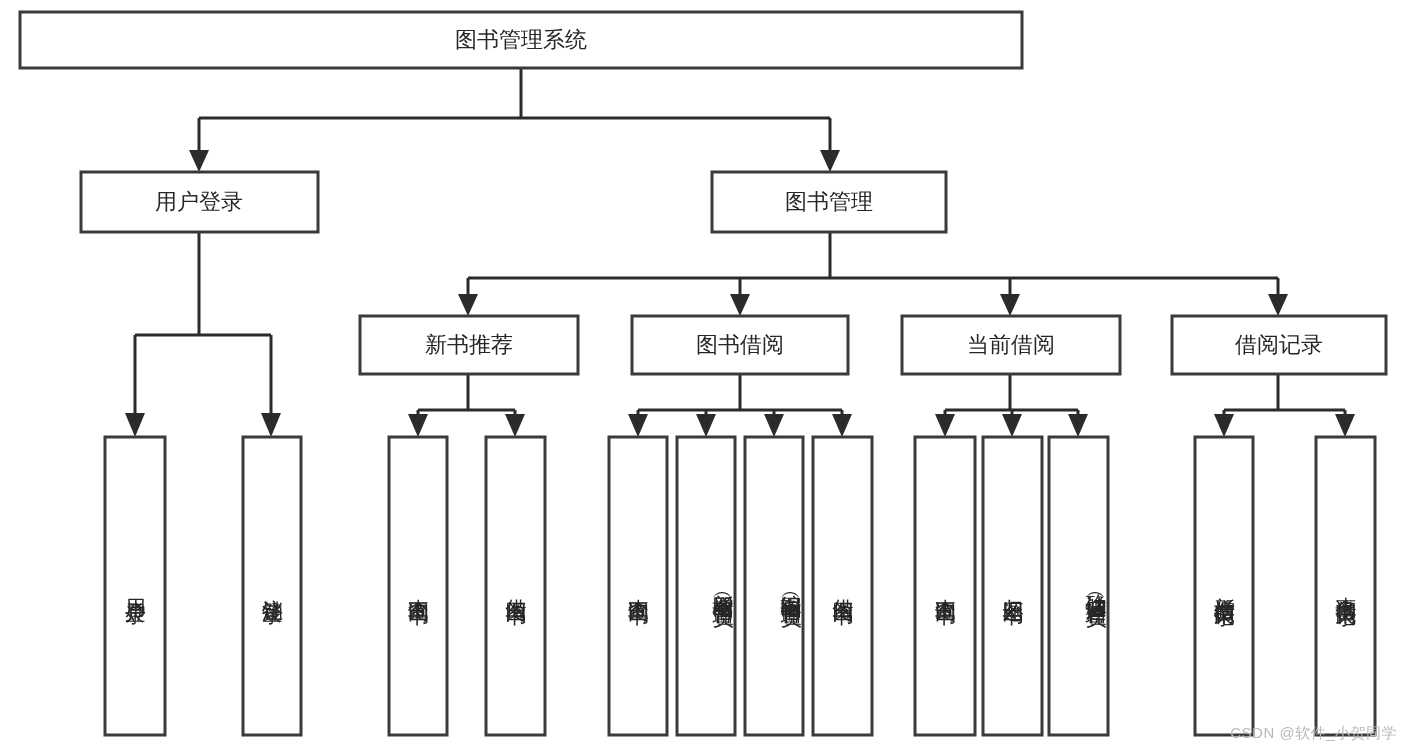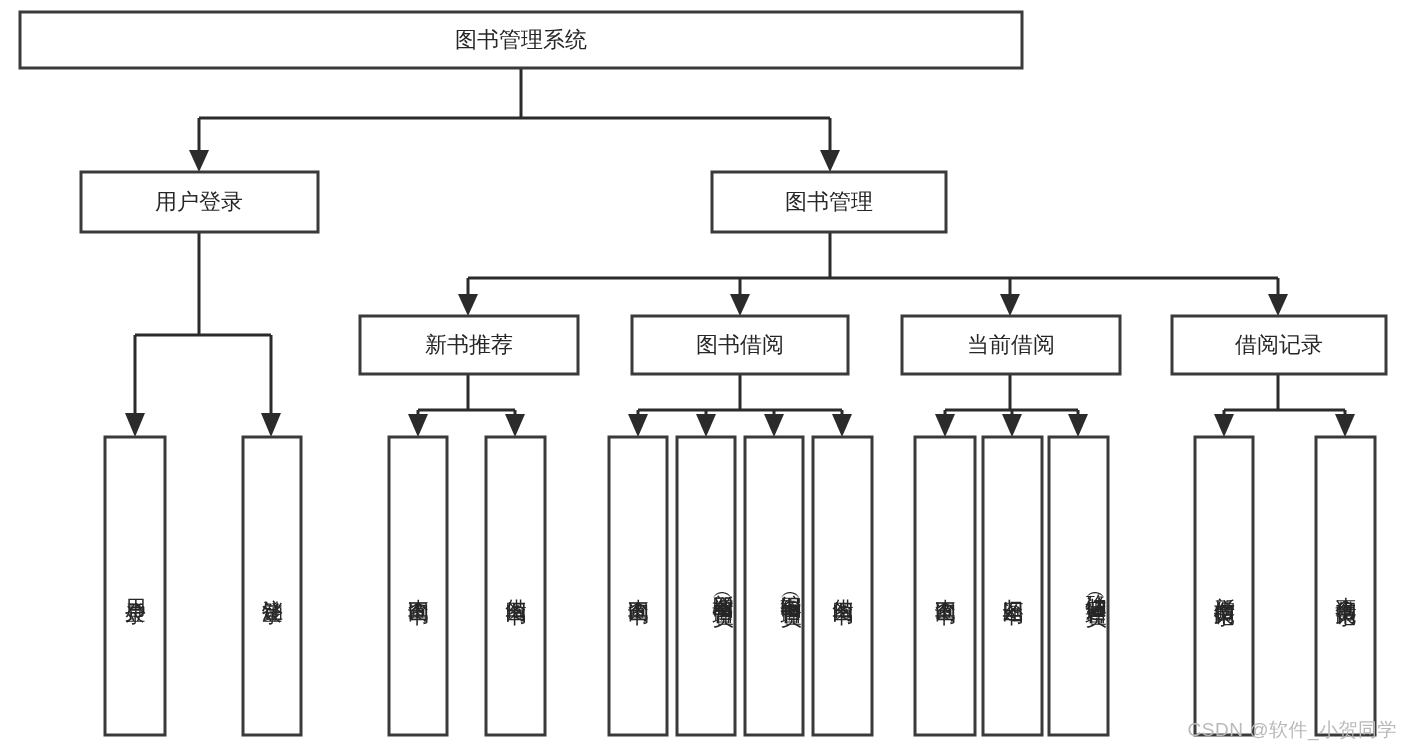--- a/index.html
+++ b/index.html
@@ -19,21 +19,21 @@
   }
   .leaf-label-wrap{
     position:absolute;display:flex;align-items:center;justify-content:center;
     writing-mode:vertical-rl;text-orientation:upright;
     font-size:21px;line-height:1.18;letter-spacing:2px;
     color:#262626;white-space:nowrap;pointer-events:none;
     font-family:"Liberation Sans","DejaVu Sans",sans-serif;
   }
   .watermark{
     position:absolute;right:8px;bottom:4px;
-    font-size:19px;color:#b9b9b9;letter-spacing:0.5px;
+    font-size:15px;color:#b9b9b9;letter-spacing:0.5px;
     font-family:"Liberation Sans","DejaVu Sans",sans-serif;
     user-select:none;
   }
 </style>
 </head>
 <body>
 
 <div id="diagram-root">
 
   <svg id="flow" viewBox="0 0 1405 747">

